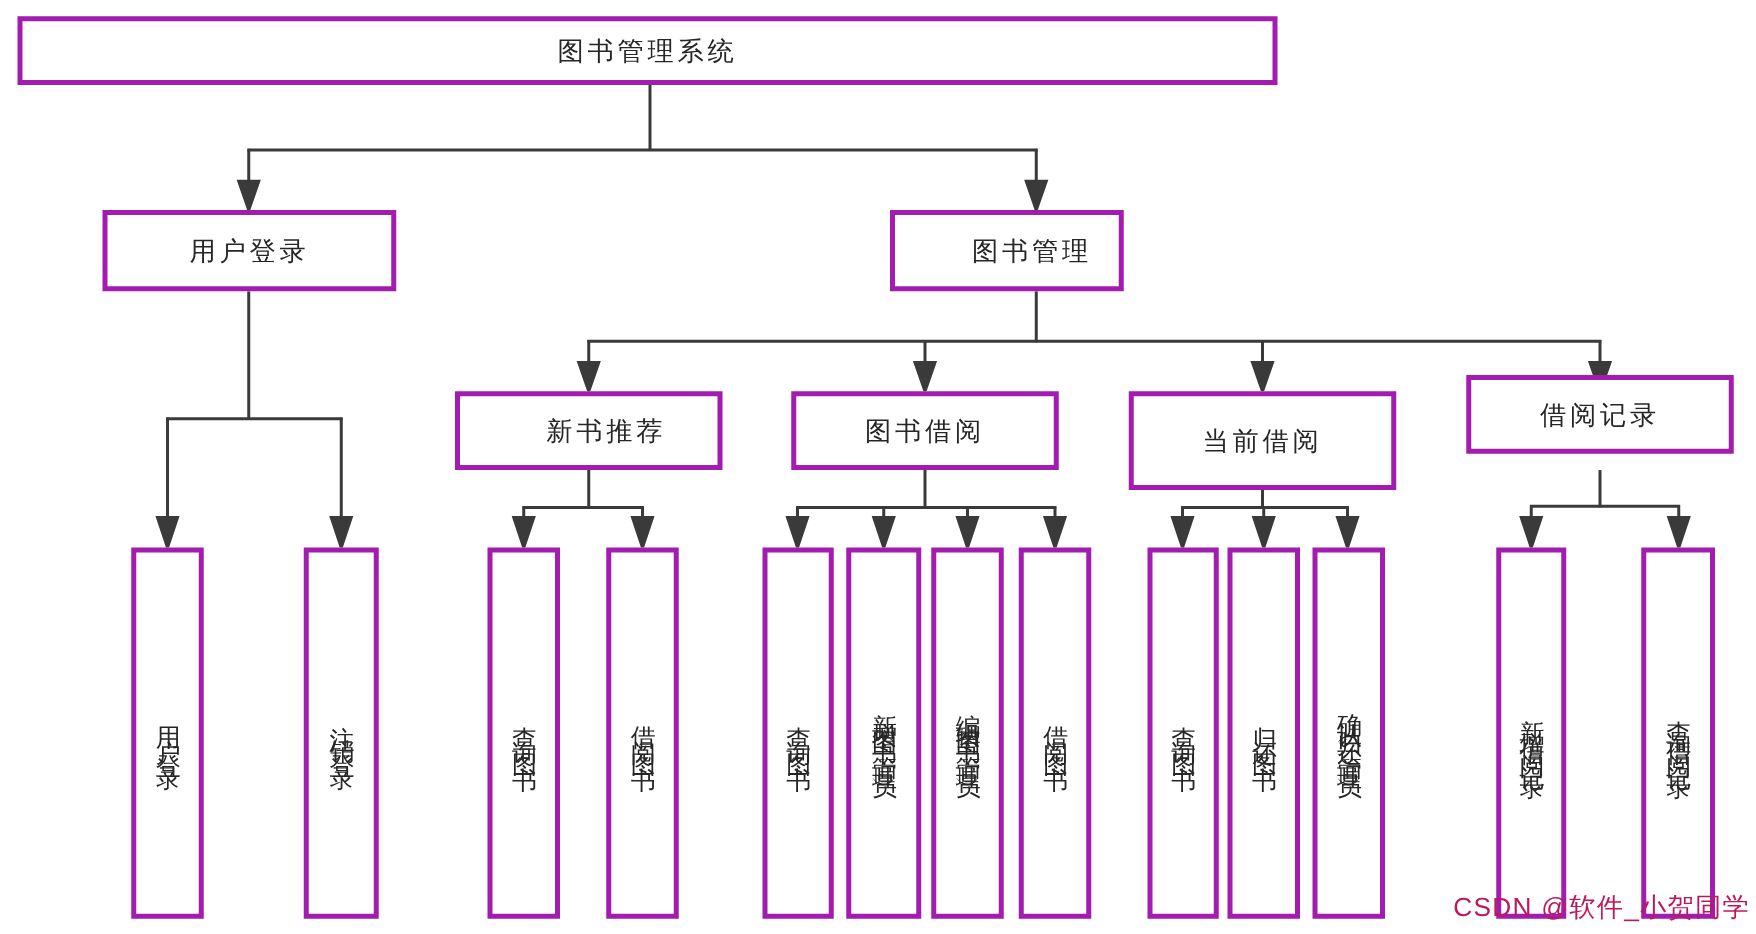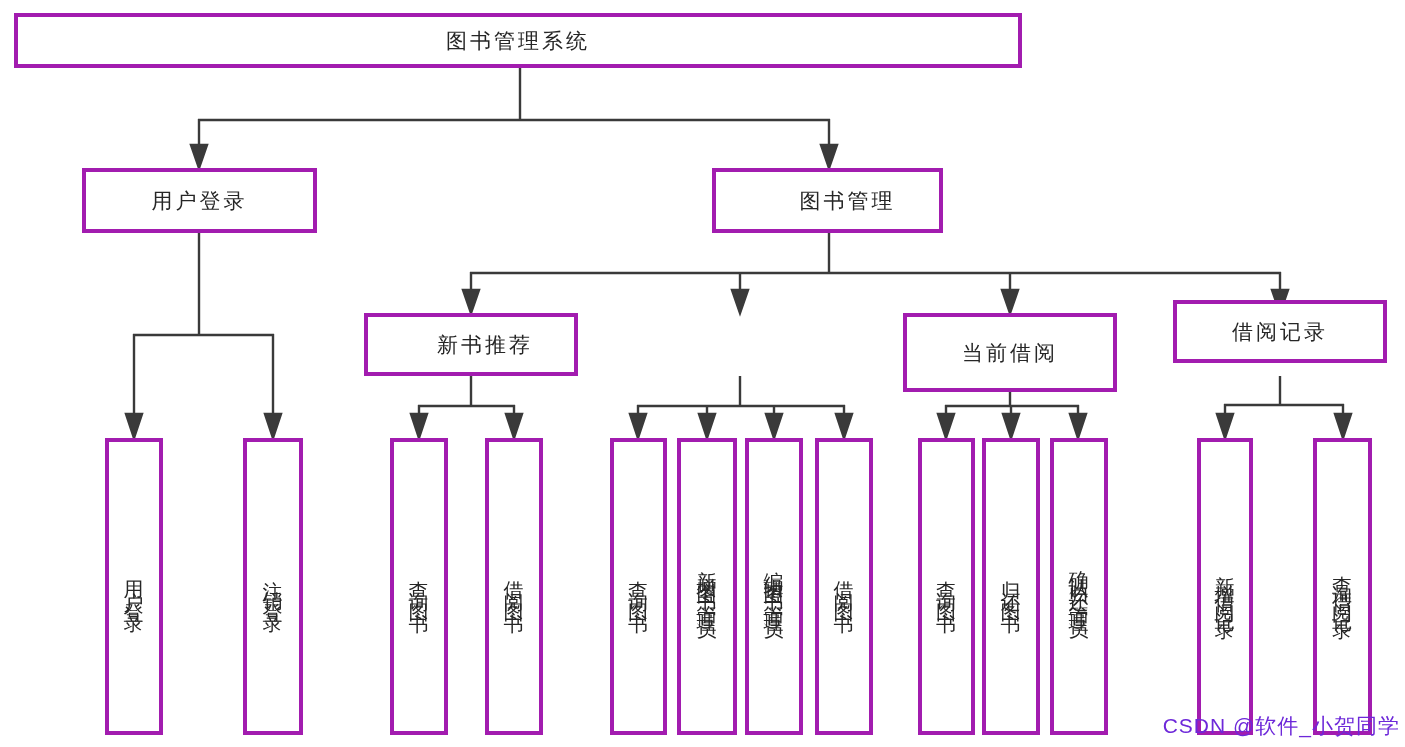--- a/index.html
+++ b/index.html
@@ -48,21 +48,21 @@
   }
   .ls-a { letter-spacing: 11px; }
   .ls-b { letter-spacing: 9px; }
   .ls-c { letter-spacing: 7px; }
   .watermark {
     position: absolute;
     top: 712px;
     right: 5px;
     font-size: 21px;
     letter-spacing: 1px;
-    color: #6d28d9;
+    color: #be185d;
     white-space: nowrap;
     z-index: 2;
   }
 </style>
 </head>
 <body>
 
 <div class="stage">
 
   <svg class="wires" width="1405" height="747" viewBox="0 0 1405 747" stroke="#3a3a3a" stroke-width="2.4" fill="#3a3a3a">
@@ -123,23 +123,24 @@
     <line x1="1224" y1="405" x2="1344" y2="405"></line>
     <line x1="1225" y1="404" x2="1225" y2="418"></line>
     <line x1="1343" y1="404" x2="1343" y2="418"></line>
     <polygon points="1225,438 1217,414 1233,414"></polygon>
     <polygon points="1343,438 1335,414 1351,414"></polygon>
   </svg>
 
   <div class="box hbox" style="left:14px; top:13px; width:1008px; height:55px;">图书管理系统</div>
 
   <div class="box hbox" style="left:82px; top:168px; width:235px; height:65px;">用户登录</div>
-  <div class="box hbox" style="left:712px; top:168px; width:231px; height:65px;padding-left:40px;">图书管理</div>
+  <div class="box hbox" style="left:712px; top:168px; width:187px; height:65px;padding-left:40px;">图书管理</div>
 
   <div class="box hbox" style="left:364px; top:313px; width:214px; height:63px;padding-left:28px;">新书推荐</div>
+  <div class="box hbox" style="left:633px; top:313px; width:214px; height:63px;">图书借阅</div>
   <div class="box hbox" style="left:903px; top:313px; width:214px; height:79px;">当前借阅</div>
   <div class="box hbox" style="left:1173px; top:300px; width:214px; height:63px;">借阅记录</div>
 
   <div class="box vbox ls-a" style="left:105px; width:58px;">用户登录</div>
   <div class="box vbox ls-a" style="left:243px; width:60px;">注销登录</div>
 
   <div class="box vbox ls-a" style="left:390px; width:58px;">查询图书</div>
   <div class="box vbox ls-a" style="left:485px; width:58px;">借阅图书</div>
 
   <div class="box vbox ls-a" style="left:610px; width:57px;">查询图书</div>

